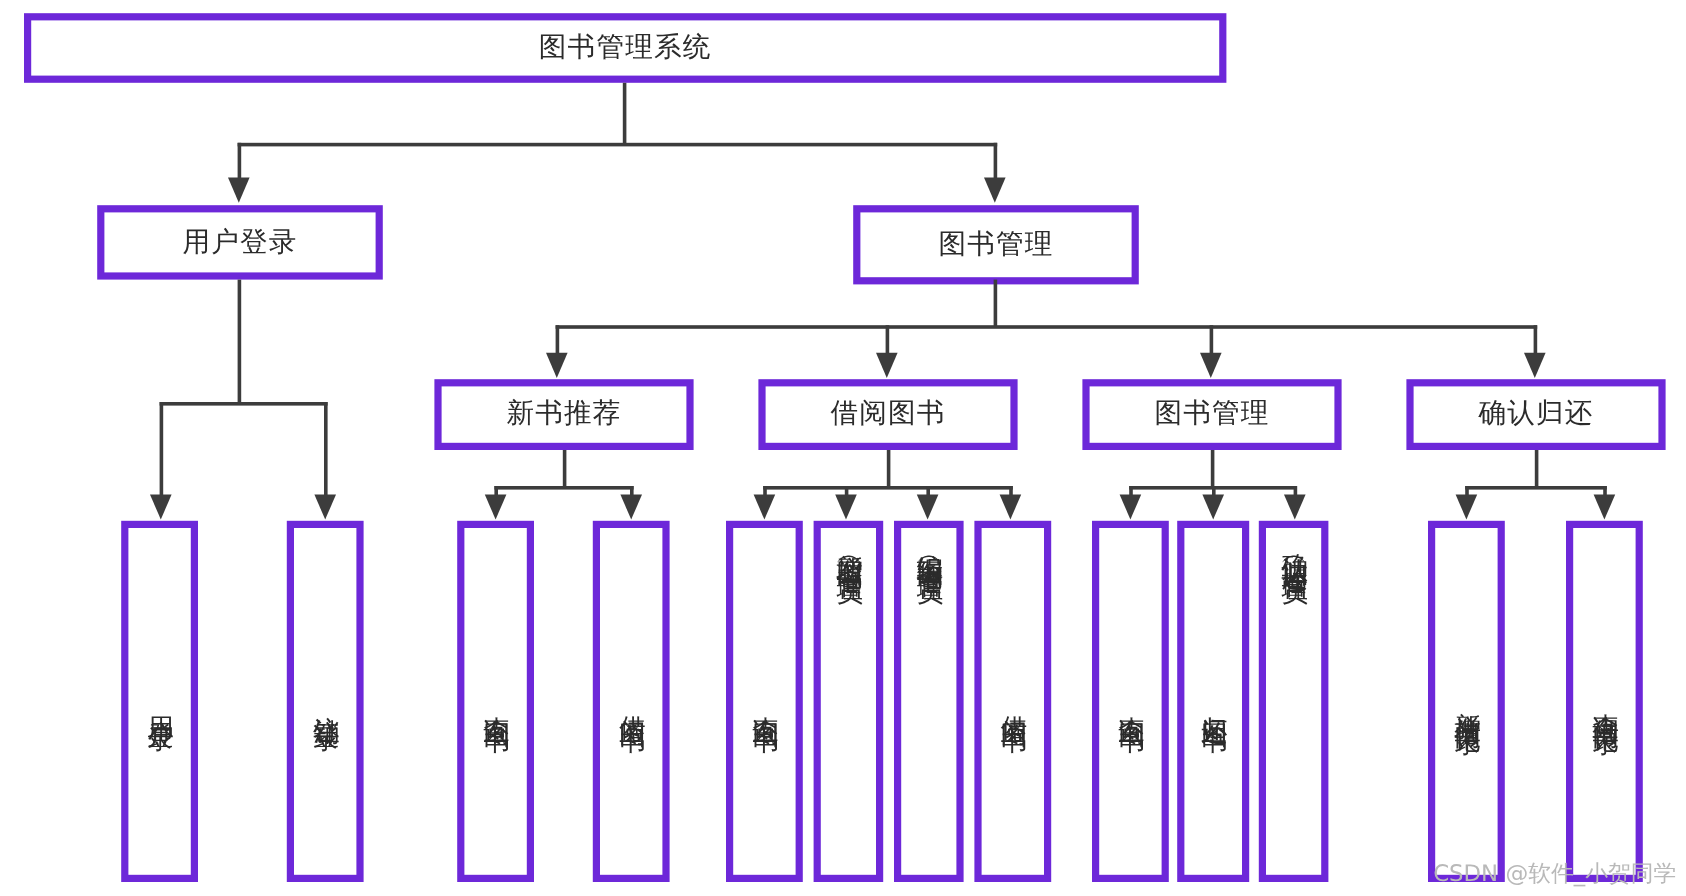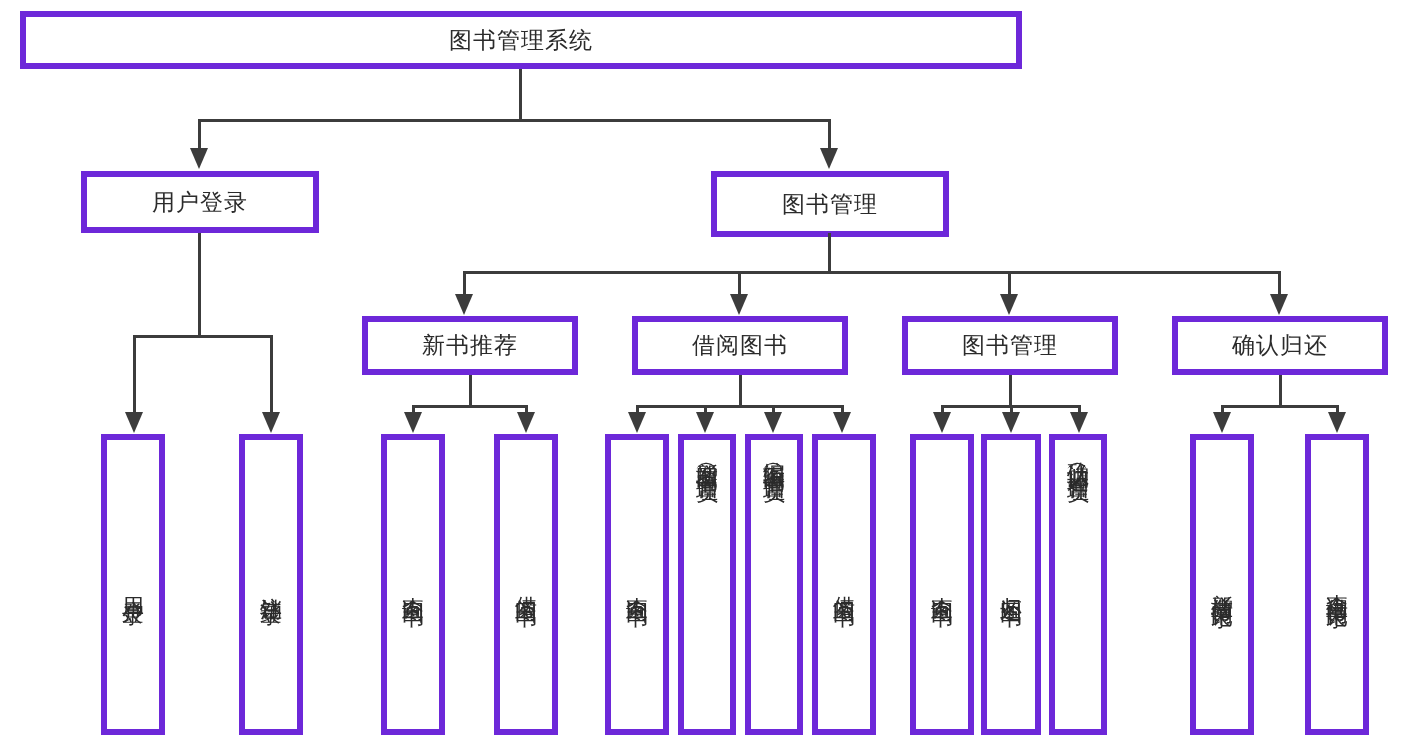--- a/index.html
+++ b/index.html
@@ -206,14 +206,15 @@
     <span class="label">确认归还（管理员）</span>
   </div>
 
   <div class="node vert mid" style="left:1190px; top:434px; width:64px; height:301px;">
     <span class="label">新增借阅记录</span>
   </div>
   <div class="node vert mid" style="left:1305px; top:434px; width:64px; height:301px;">
     <span class="label">查询借阅记录</span>
   </div>
 
+  <div id="watermark">CSDN @软件_小贺同学</div>
 
 </div>
 
 </body></html>

